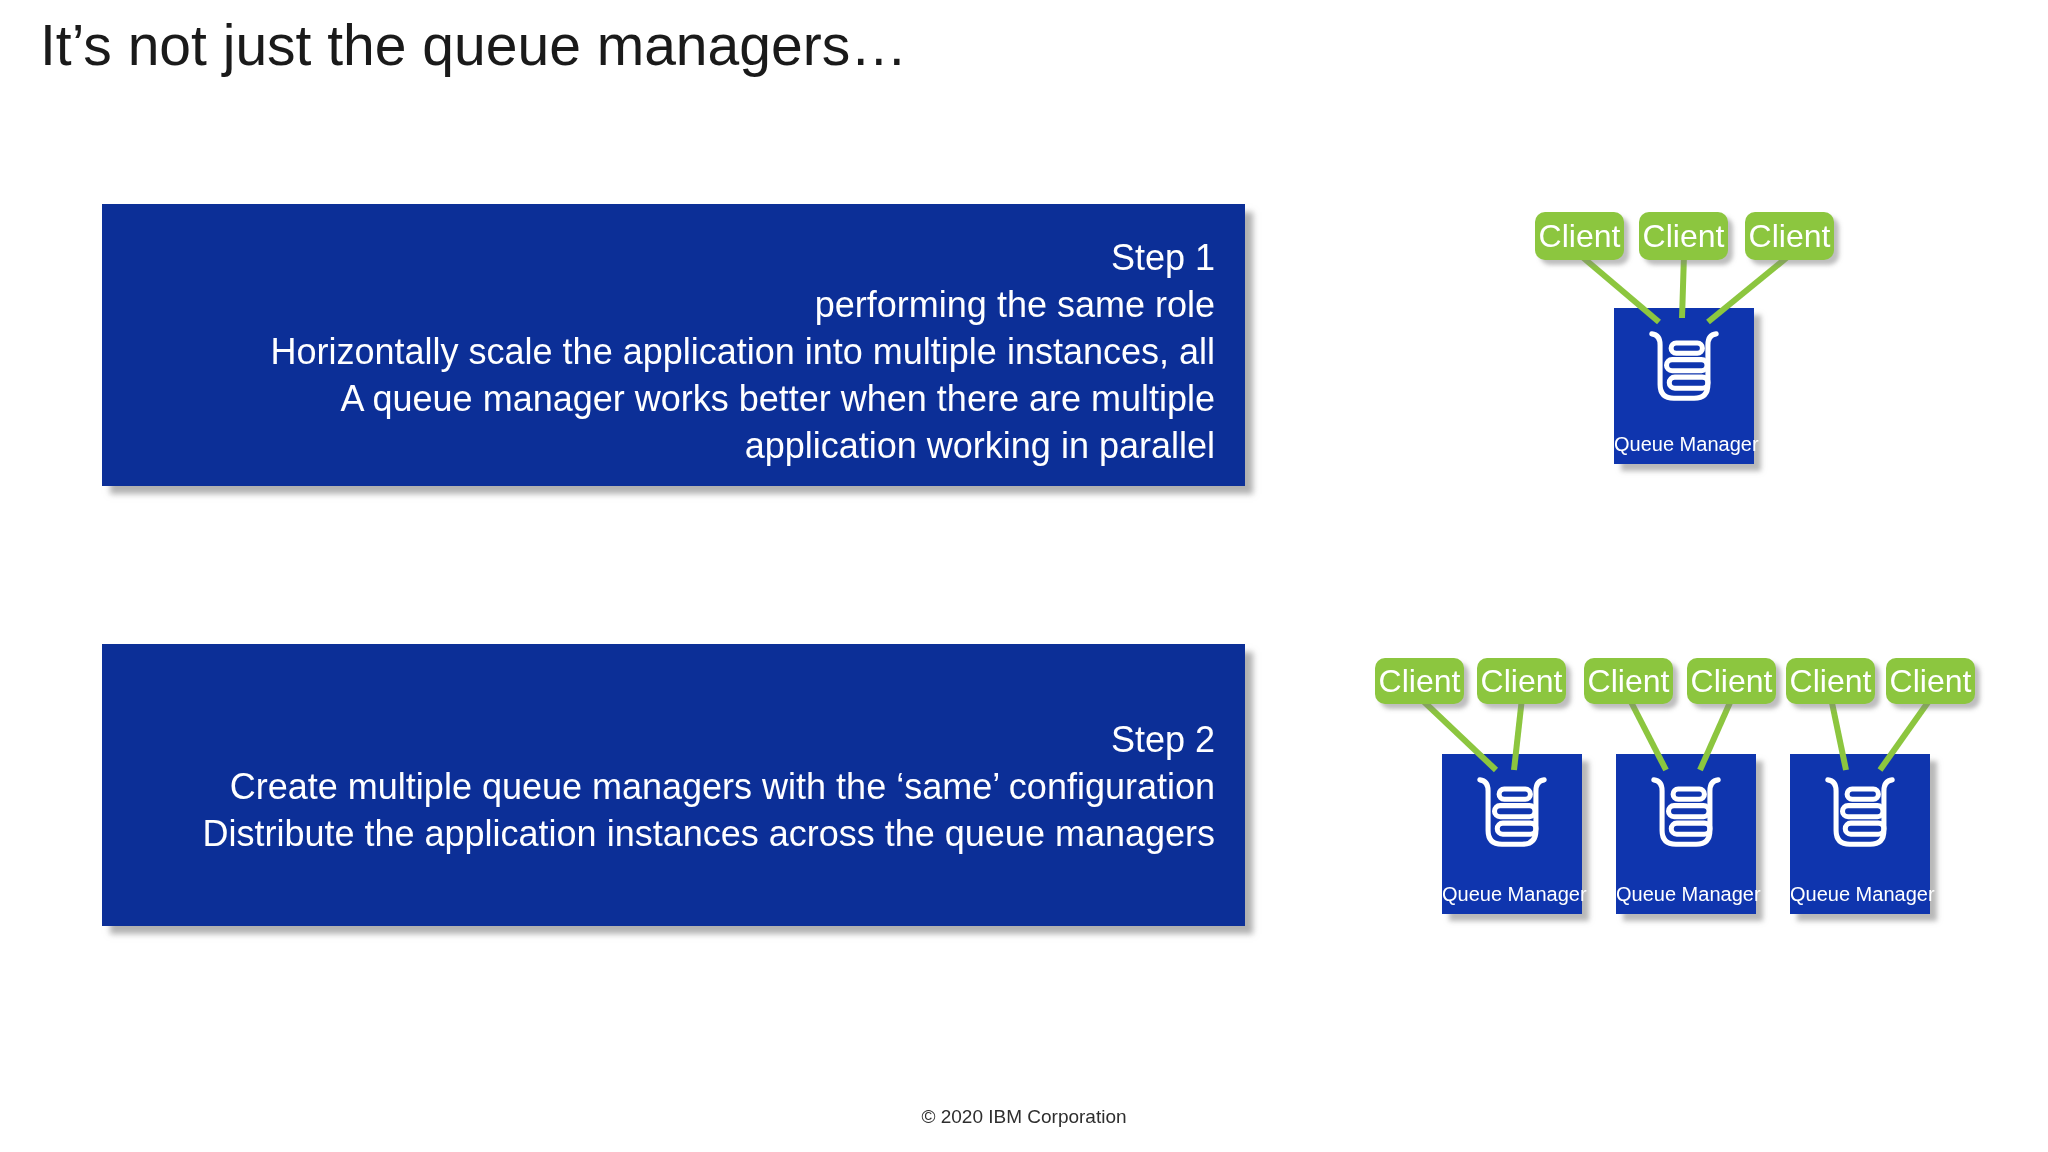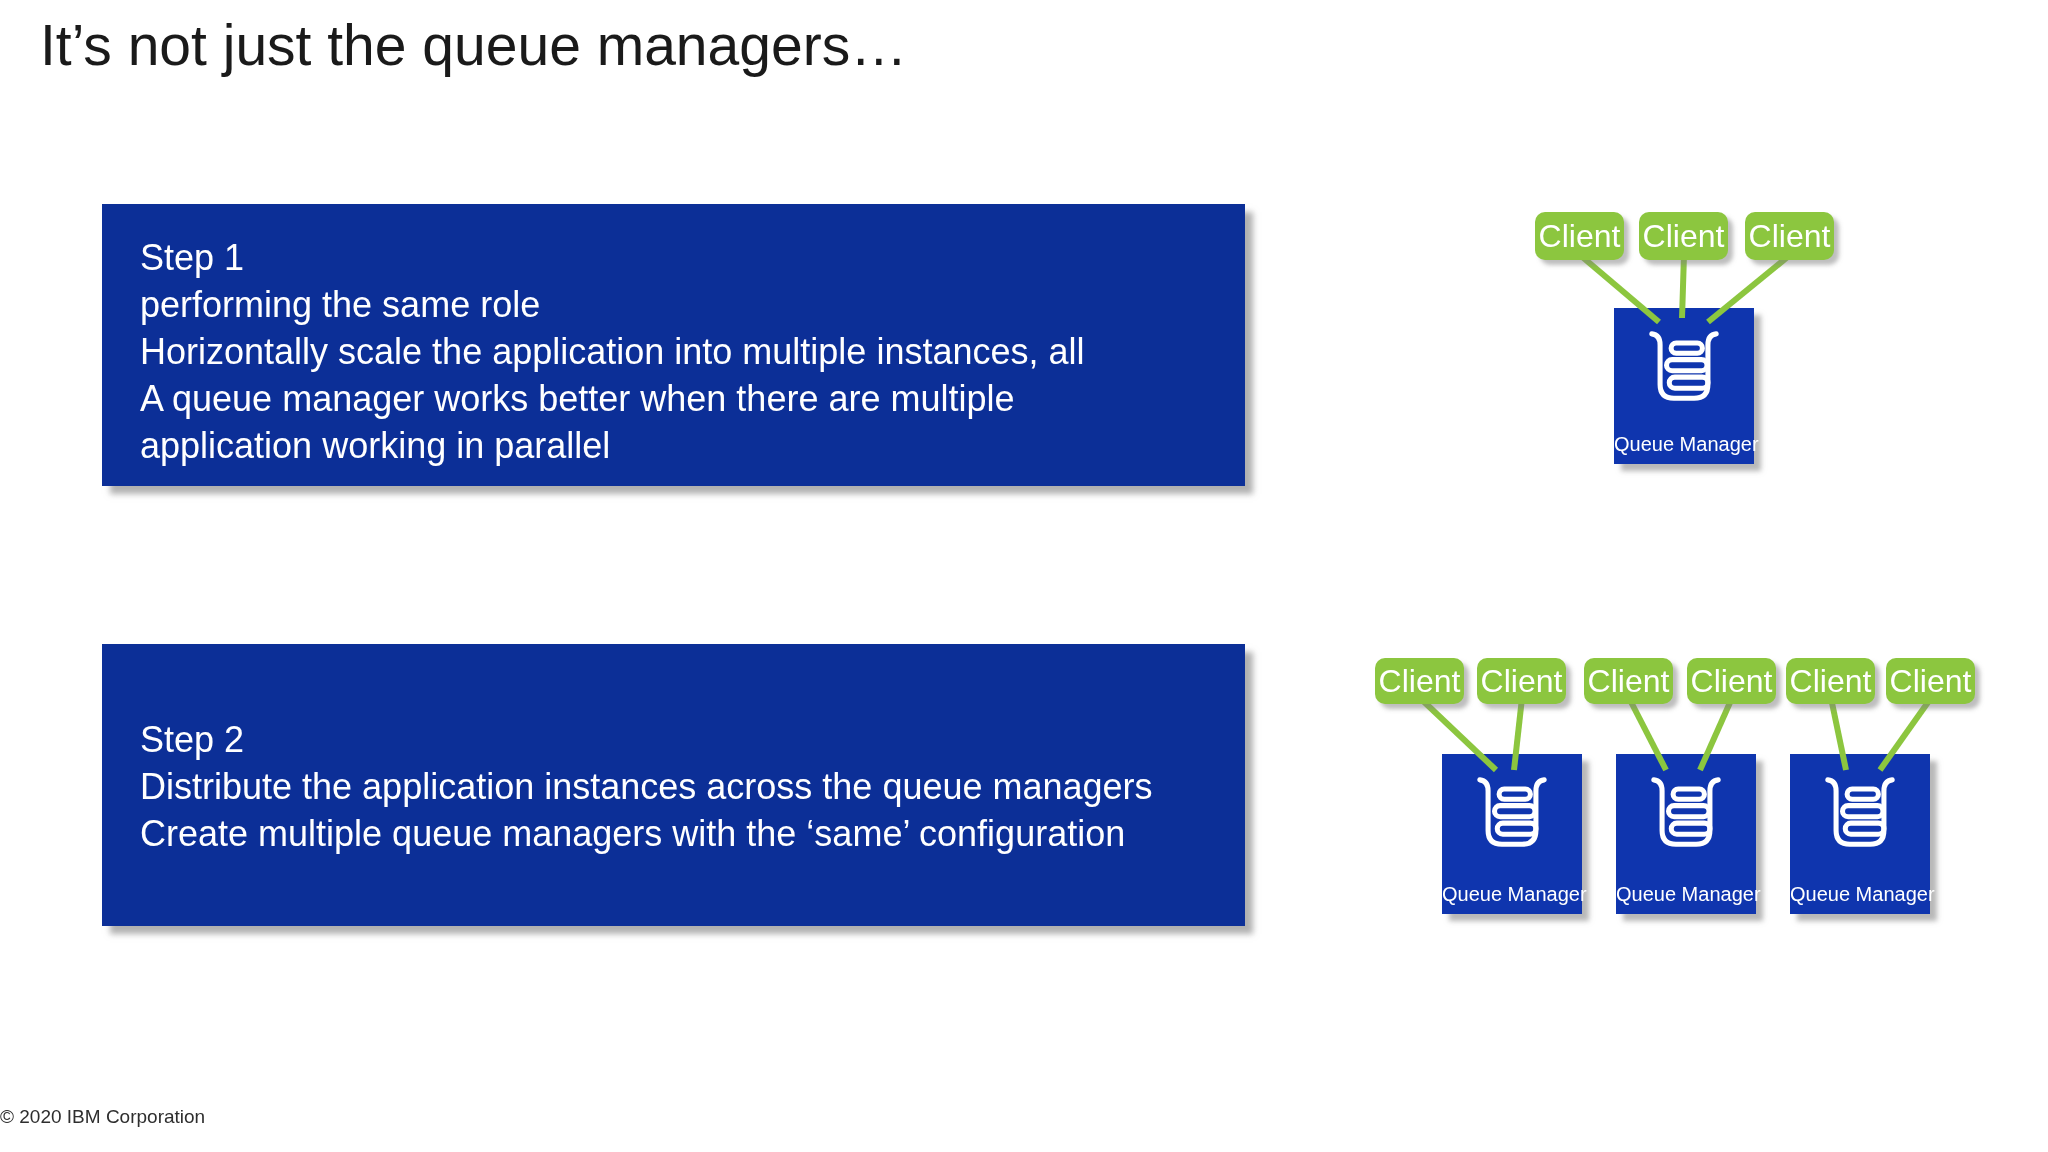--- a/index.html
+++ b/index.html
@@ -23,21 +23,21 @@
     position:absolute;left:40px;top:12px;
     font-size:57px;line-height:66px;
     color:var(--title-black);
     letter-spacing:0px;
   }
   .step-card{
     position:absolute;left:102px;width:1143px;height:282px;
     background:var(--step-blue);
     box-shadow:8px 8px 6px rgba(125,125,125,0.6);
     color:var(--white);
-    padding-left:38px;padding-right:30px;
+    padding-left:38px;padding-right:30px;text-align:right;
   }
   .step-card.step-1{top:204px;padding-top:30px;}
   .step-card.step-2{top:644px;padding-top:72px;}
   .step-line{
     font-size:36px;line-height:47px;white-space:nowrap;
     color:var(--white);
   }
   
   .connector-svg{
     position:absolute;left:0;top:0;width:2048px;height:1152px;
@@ -66,42 +66,42 @@
     background:var(--green);
     border-radius:10px;
     box-shadow:5px 5px 4px rgba(125,125,125,0.5);
     color:var(--white);font-size:32px;
     display:flex;align-items:center;justify-content:center;
     z-index:3;
   }
   .client-box.small{height:46px;}
   .footer{
     position:absolute;left:0;right:0;top:1106px;
-    text-align:left;font-size:19px;color:#2e2e2e;
+    text-align:center;font-size:19px;color:#2e2e2e;
   }
 </style>
 </head>
 <body>
 
 <div class="slide">
 
   <div class="slide-title">It’s not just the queue managers…</div>
 
   <div class="step-card step-1">
     <div class="step-line">Step 1</div>
     <div class="step-line">performing the same role</div>
     <div class="step-line">Horizontally scale the application into multiple instances, all</div>
     <div class="step-line">A queue manager works better when there are multiple</div>
     <div class="step-line">application working in parallel</div>
   </div>
 
   <div class="step-card step-2">
     <div class="step-line">Step 2</div>
+    <div class="step-line">Create multiple queue managers with the ‘same’ configuration</div>
     <div class="step-line">Distribute the application instances across the queue managers</div>
-    <div class="step-line">Create multiple queue managers with the ‘same’ configuration</div>
   </div>
 
   <svg class="connector-svg" viewBox="0 0 2048 1152">
 
     <line x1="1580" y1="255" x2="1659" y2="322"></line>
     <line x1="1684" y1="255" x2="1682" y2="318"></line>
     <line x1="1790" y1="255" x2="1708" y2="322"></line>
 
     <line x1="1420" y1="698" x2="1496" y2="770"></line>
     <line x1="1522" y1="698" x2="1514" y2="770"></line>

